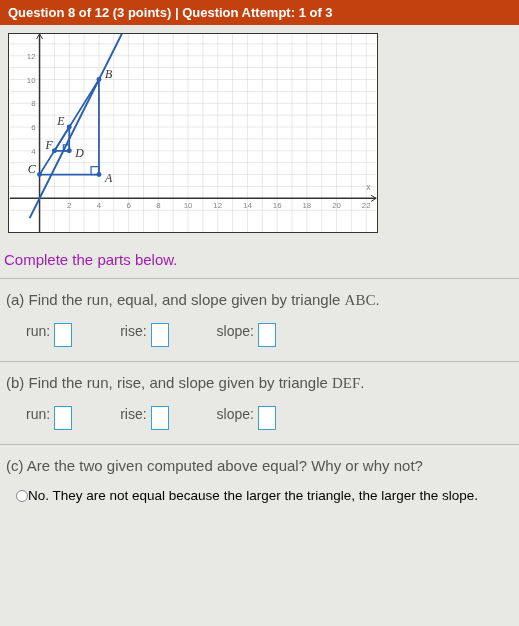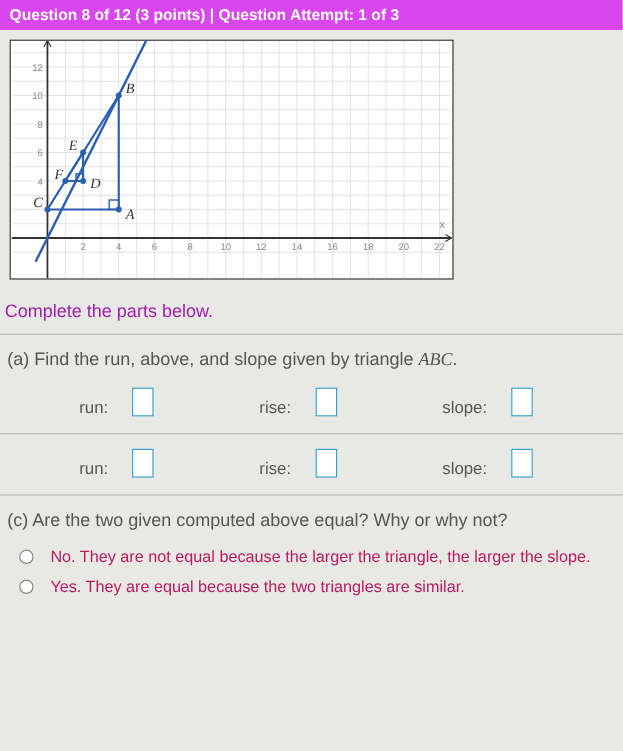--- a/index.html
+++ b/index.html
@@ -5,21 +5,21 @@
     * { margin: 0; padding: 0; box-sizing: border-box; }
     body {
       font-family: Arial, sans-serif;
       background: #e8e9e4;
       width: 519px;
       height: 626px;
       overflow: hidden;
       font-size: 14px;
     }
     .header-bar {
-      background: #d946ef;
+      background: #c2410c;
       color: white;
       padding: 5px 8px;
       font-size: 13px;
       font-weight: bold;
     }
     .graph-box {
       margin: 8px 0 10px 8px;
       width: 370px;
       height: 200px;
       background: white;
@@ -34,54 +34,53 @@
     }
     .section {
       border-top: 1px solid #bbb;
       padding: 12px 6px 14px 6px;
     }
     .part-label {
       color: #555;
       font-size: 15px;
       margin-bottom: 14px;
     }
-    .italic { font-style: italic; font-family: 'Times New Roman', serif; }
+    .italic { font-family: 'Times New Roman', serif; }
     .inputs-row {
       display: flex;
       gap: 48px;
       padding-left: 20px;
       align-items: center;
     }
     .input-group {
       display: flex;
-      align-items: flex-end;
-      gap: 20px;
+      align-items: flex-start;
+      gap: 4px;
       color: #555;
       font-size: 14px;
-      margin-left: 40px;
     }
     .input-box {
       width: 18px;
       height: 24px;
       border: 1.5px solid #3ba0c9;
       background: white;
       display: inline-block;
     }
     .options {
       padding-left: 10px;
       display: flex;
       flex-direction: column;
       gap: 10px;
       margin-top: 8px;
     }
     .option {
       display: flex;
       align-items: flex-start;
-      gap: 14px;
-      color: #be185d;
+      gap: 0;
+      color: #000000;
       font-size: 13.5px;
     }
     .radio {
       width: 12px;
       height: 12px;
       border: 1.5px solid #888;
       border-radius: 50%;
       flex-shrink: 0;
       margin-top: 2px;
       background: white;
@@ -194,39 +193,42 @@
       <text x="36" y="116">F</text>
     </g>
     <text x="360" y="158" font-size="9" fill="#888">x</text>
   </svg>
 </div>
 
 <div class="instruction">Complete the parts below.</div>
 
 <div class="section">
   <div class="part-label">
-    <span>(a) Find the run, above, and slope given by triangle </span><span class="italic">ABC</span><span>.</span>
+    <span>(a) Find the run, equal, and slope given by triangle </span><span class="italic">ABC</span><span>.</span>
   </div>
   <div class="inputs-row">
     <div class="input-group">
       <span>run:</span>
       <span class="input-box"></span>
     </div>
     <div class="input-group">
       <span>rise:</span>
       <span class="input-box"></span>
     </div>
     <div class="input-group">
       <span>slope:</span>
       <span class="input-box"></span>
     </div>
   </div>
 </div>
 
 <div class="section">
+  <div class="part-label">
+    <span>(b) Find the run, rise, and slope given by triangle </span><span class="italic">DEF</span><span>.</span>
+  </div>
   <div class="inputs-row">
     <div class="input-group">
       <span>run:</span>
       <span class="input-box"></span>
     </div>
     <div class="input-group">
       <span>rise:</span>
       <span class="input-box"></span>
     </div>
     <div class="input-group">
@@ -236,18 +238,14 @@
   </div>
 </div>
 
 <div class="section">
   <div class="part-label">(c) Are the two given computed above equal? Why or why not?</div>
   <div class="options">
     <div class="option">
       <span class="radio"></span>
       <span>No. They are not equal because the larger the triangle, the larger the slope.</span>
     </div>
-    <div class="option">
-      <span class="radio"></span>
-      <span>Yes. They are equal because the two triangles are similar.</span>
-    </div>
   </div>
 </div>
 
 </body></html>

